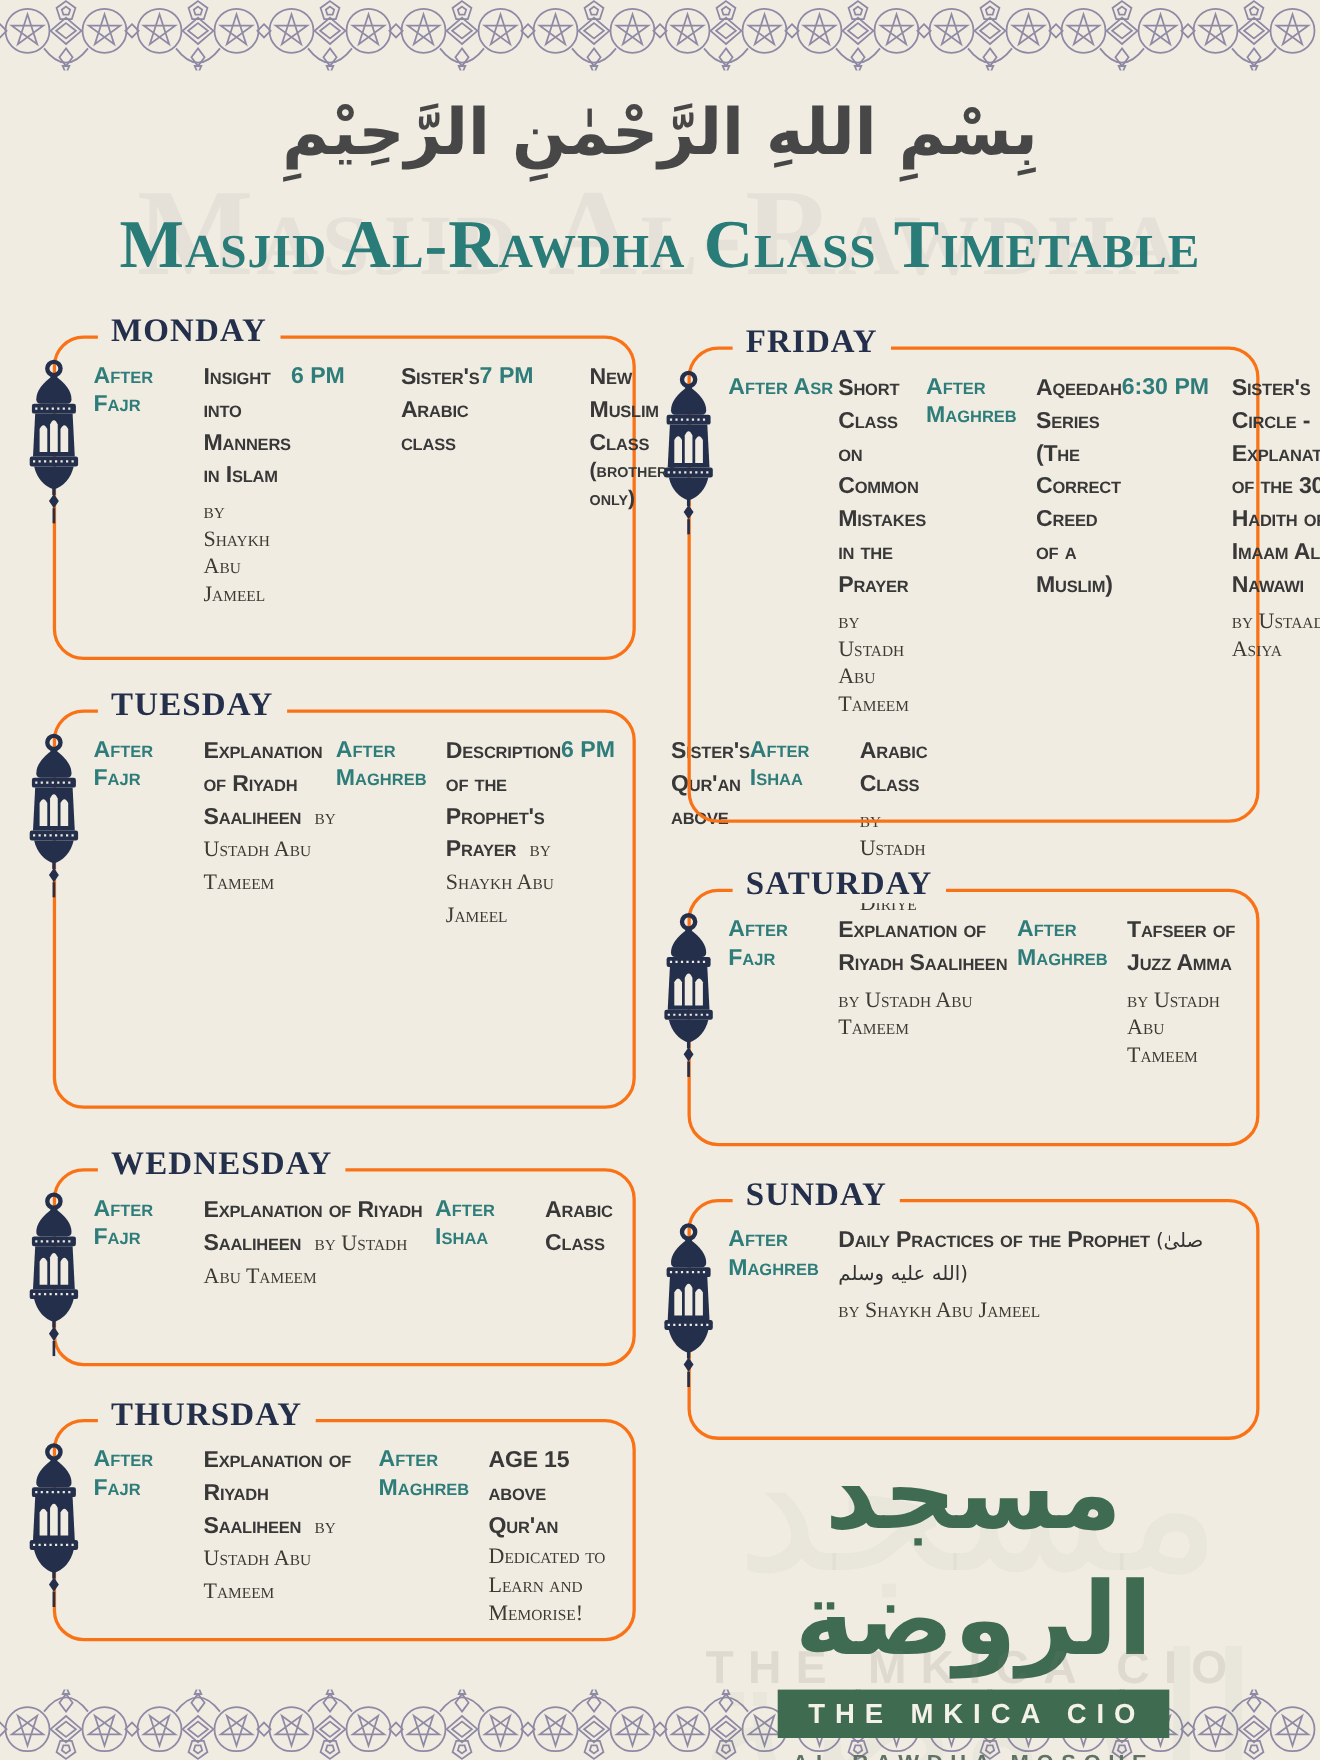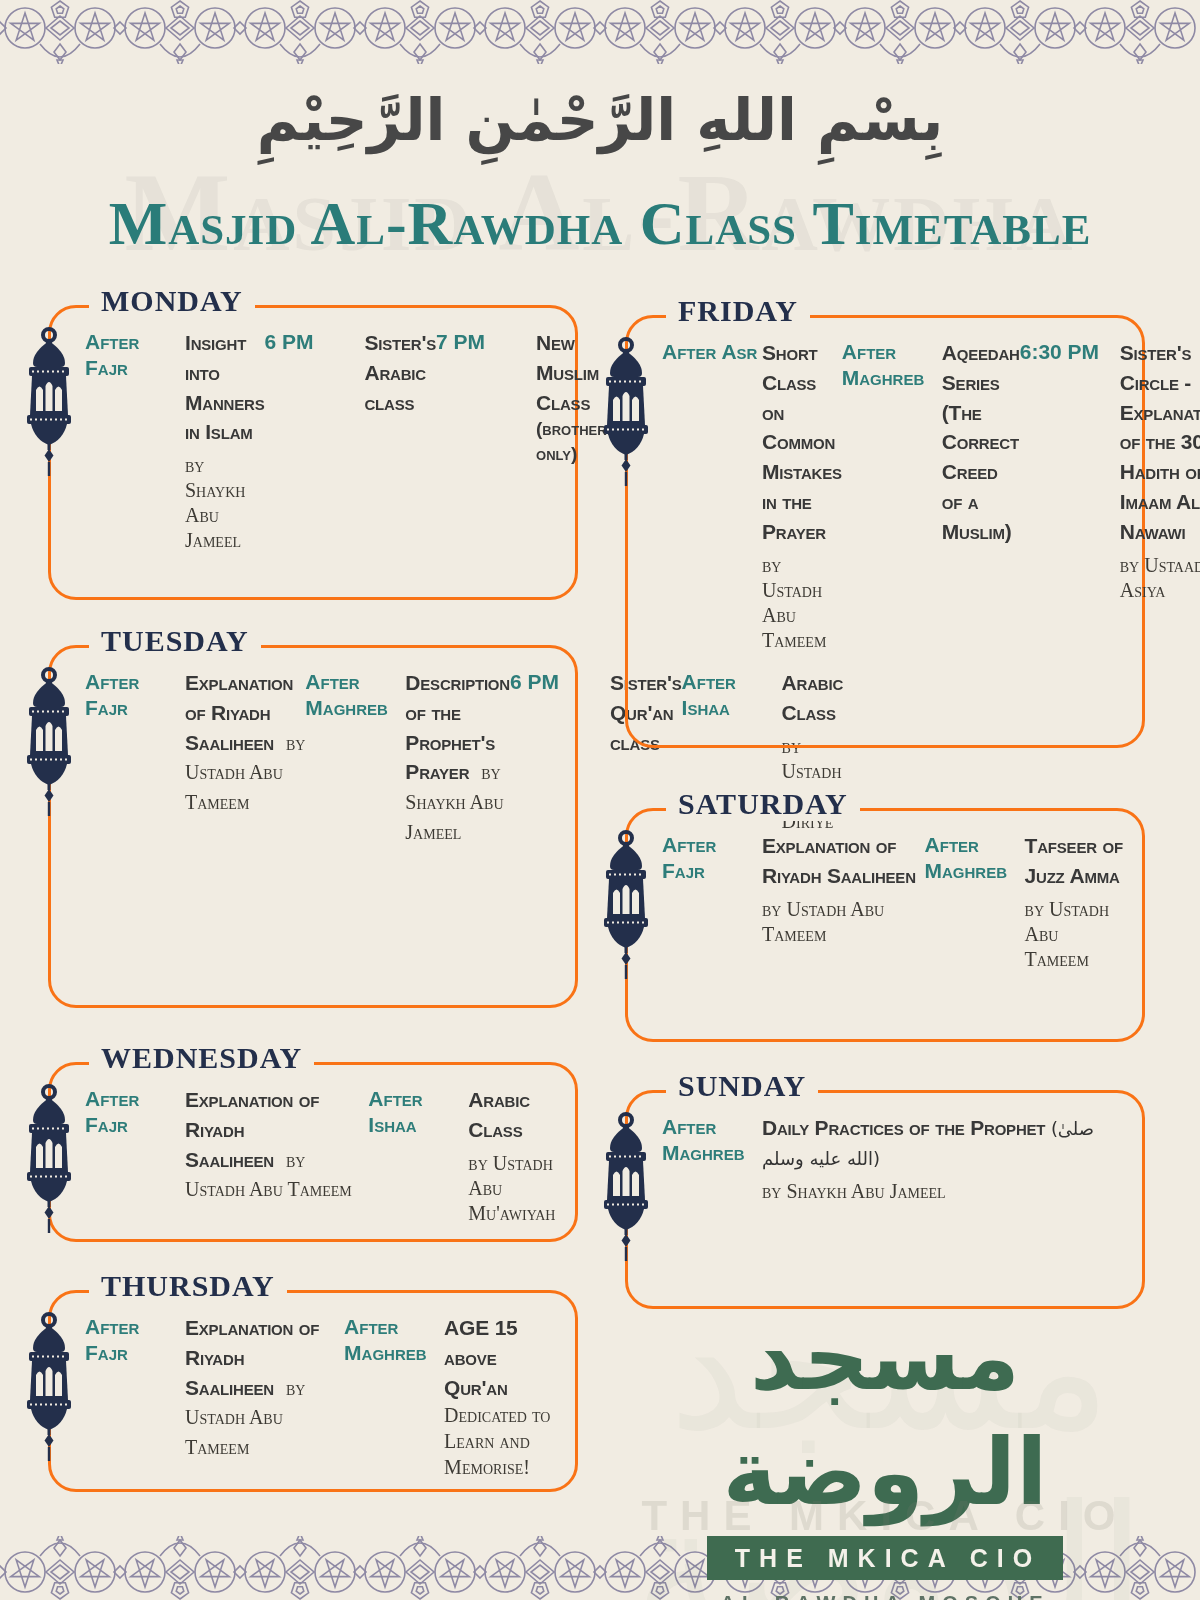--- a/index.html
+++ b/index.html
@@ -471,21 +471,21 @@
         </div>
         <div class="entry">
           <div class="time">After Maghreb</div>
           <div class="content">
             <div class="etitle">Description of the Prophet's Prayer<span class="inline-by">by Shaykh Abu Jameel</span></div>
           </div>
         </div>
         <div class="entry">
           <div class="time">6 PM</div>
           <div class="content">
-            <div class="etitle">Sister's Qur'an class</div>
+            <div class="etitle">Sister's Qur'an above</div>
           </div>
         </div>
         <div class="entry">
           <div class="time">After Ishaa</div>
           <div class="content">
             <div class="etitle">Arabic Class</div>
             <div class="byline">by Ustadh Yusuf Diriye</div>
           </div>
         </div>
       </div>
@@ -515,21 +515,20 @@
         <div class="entry">
           <div class="time">After Fajr</div>
           <div class="content">
             <div class="etitle">Explanation of Riyadh Saaliheen<span class="inline-by">by Ustadh Abu Tameem</span></div>
           </div>
         </div>
         <div class="entry">
           <div class="time">After Ishaa</div>
           <div class="content">
             <div class="etitle">Arabic Class</div>
-            <div class="byline">by Ustadh Abu Mu'awiyah</div>
           </div>
         </div>
       </div>
     </section>
     <section class="card card-thursday">
       <h2 class="day-title">THURSDAY</h2>
       <svg class="lantern" viewBox="0 0 62 150">
     <g fill="#232F4B" stroke="none">
       <circle cx="31" cy="9" r="6" fill="none" stroke="#232F4B" stroke-width="4"></circle>
       <rect x="28" y="14" width="6" height="5"></rect>

